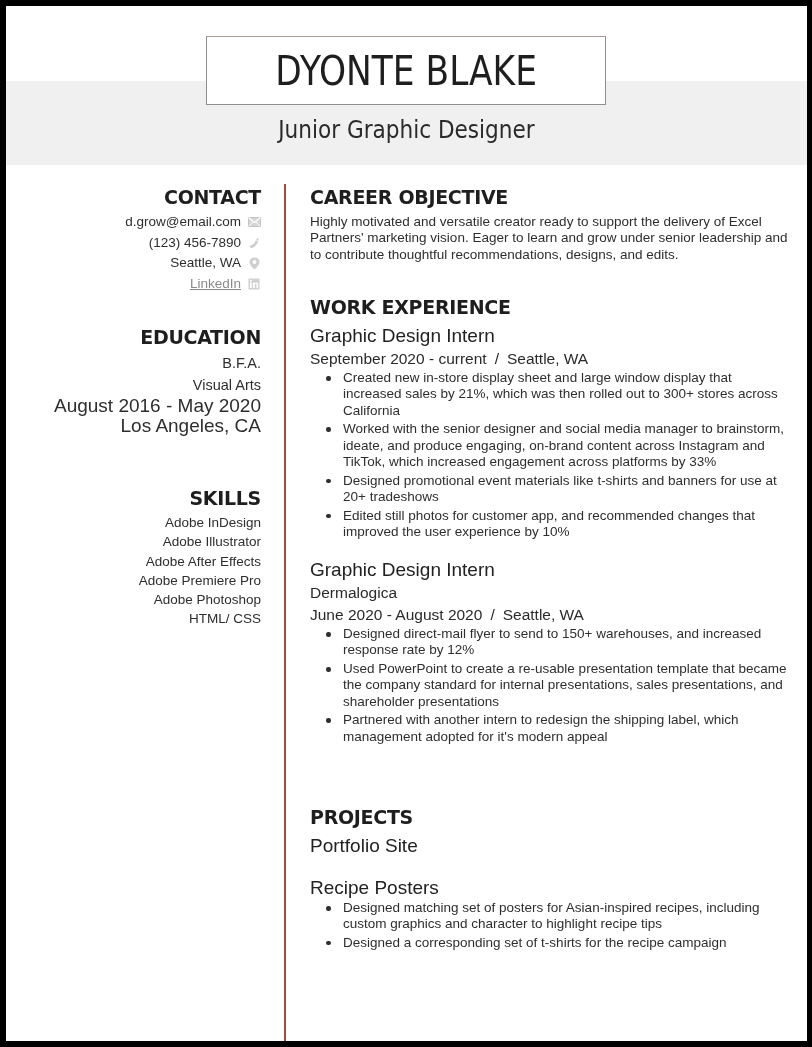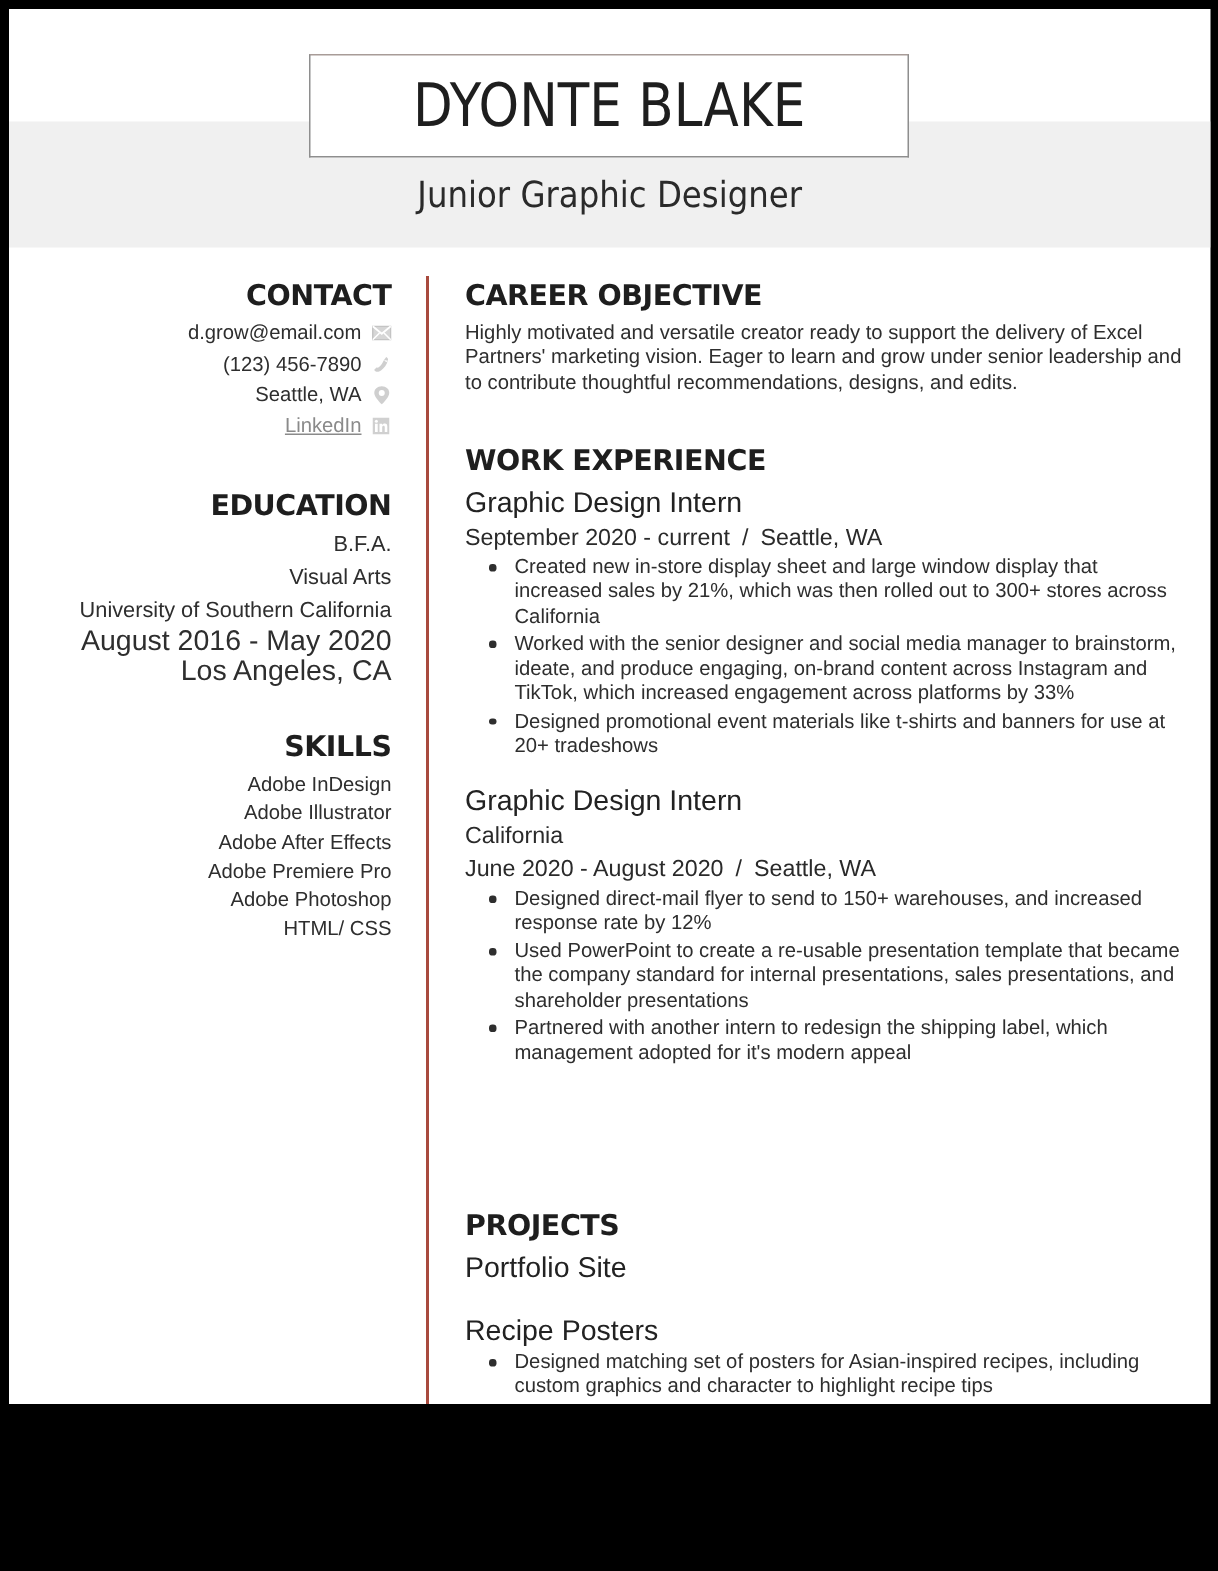--- a/index.html
+++ b/index.html
@@ -2,21 +2,21 @@
 <html><head>
 <meta charset="utf-8">
 <style>
   * { box-sizing: border-box; margin: 0; padding: 0; }
   html, body { width: 812px; height: 1047px; background: #000; overflow: hidden; }
   body { font-family: "Liberation Sans", sans-serif; color: #2a2a2a; }
 
   .page {
     position: absolute;
     left: 6px; top: 6px;
-    width: 801px; height: 930px;
+    width: 801px; height: 1035px;
     background: #ffffff;
     overflow: hidden;
   }
 
   .band {
     position: absolute;
     left: 0; top: 75px;
     width: 801px; height: 84px;
     background: #f0f0f0;
   }
@@ -183,21 +183,20 @@
               <path d="M5 4.5 H6.7 V5.4 C7.2 4.6 8 4.4 8.6 4.4 C9.8 4.4 10.2 5.2 10.2 6.4 V10 H8.5 V6.8 C8.5 6.2 8.3 5.8 7.7 5.8 C7.1 5.8 6.8 6.2 6.8 6.8 V10 H5 Z" fill="#fff"></path>
             </svg>
         </span>
       </div>
     </div>
 
     <div class="left-edu">
       <div class="sec-h">EDUCATION</div>
       <div class="edu-line">B.F.A.</div>
       <div class="edu-line">Visual Arts</div>
-      <div class="edu-line">University of Southern California</div>
       <div class="edu-line small">August 2016 - May 2020</div>
       <div class="edu-line small">Los Angeles, CA</div>
     </div>
 
     <div class="left-skills">
       <div class="sec-h">SKILLS</div>
       <div class="skill">Adobe InDesign</div>
       <div class="skill">Adobe Illustrator</div>
       <div class="skill">Adobe After Effects</div>
       <div class="skill">Adobe Premiere Pro</div>
@@ -218,26 +217,27 @@
 
       <div style="margin-top:4px;">
         <div class="job-t">Graphic Design Intern</div>
         <div class="dates">
           <span>September 2020 - current</span><span class="sep">/</span><span>Seattle, WA</span>
         </div>
         <ul class="bullets">
           <li>Created new in-store display sheet and large window display that increased sales by 21%, which was then rolled out to 300+ stores across California</li>
           <li>Worked with the senior designer and social media manager to brainstorm, ideate, and produce engaging, on-brand content across Instagram and TikTok, which increased engagement across platforms by 33%</li>
           <li>Designed promotional event materials like t-shirts and banners for use at 20+ tradeshows</li>
+          <li>Edited still photos for customer app, and recommended changes that improved the user experience by 10%</li>
         </ul>
       </div>
 
       <div style="margin-top:18px;">
         <div class="job-t">Graphic Design Intern</div>
-        <div class="company">California</div>
+        <div class="company">Dermalogica</div>
         <div class="dates">
           <span>June 2020 - August 2020</span><span class="sep">/</span><span>Seattle, WA</span>
         </div>
         <ul class="bullets">
           <li>Designed direct-mail flyer to send to 150+ warehouses, and increased response rate by 12%</li>
           <li>Used PowerPoint to create a re-usable presentation template that became the company standard for internal presentations, sales presentations, and shareholder presentations</li>
           <li>Partnered with another intern to redesign the shipping label, which management adopted for it's modern appeal</li>
         </ul>
       </div>
     </div>

